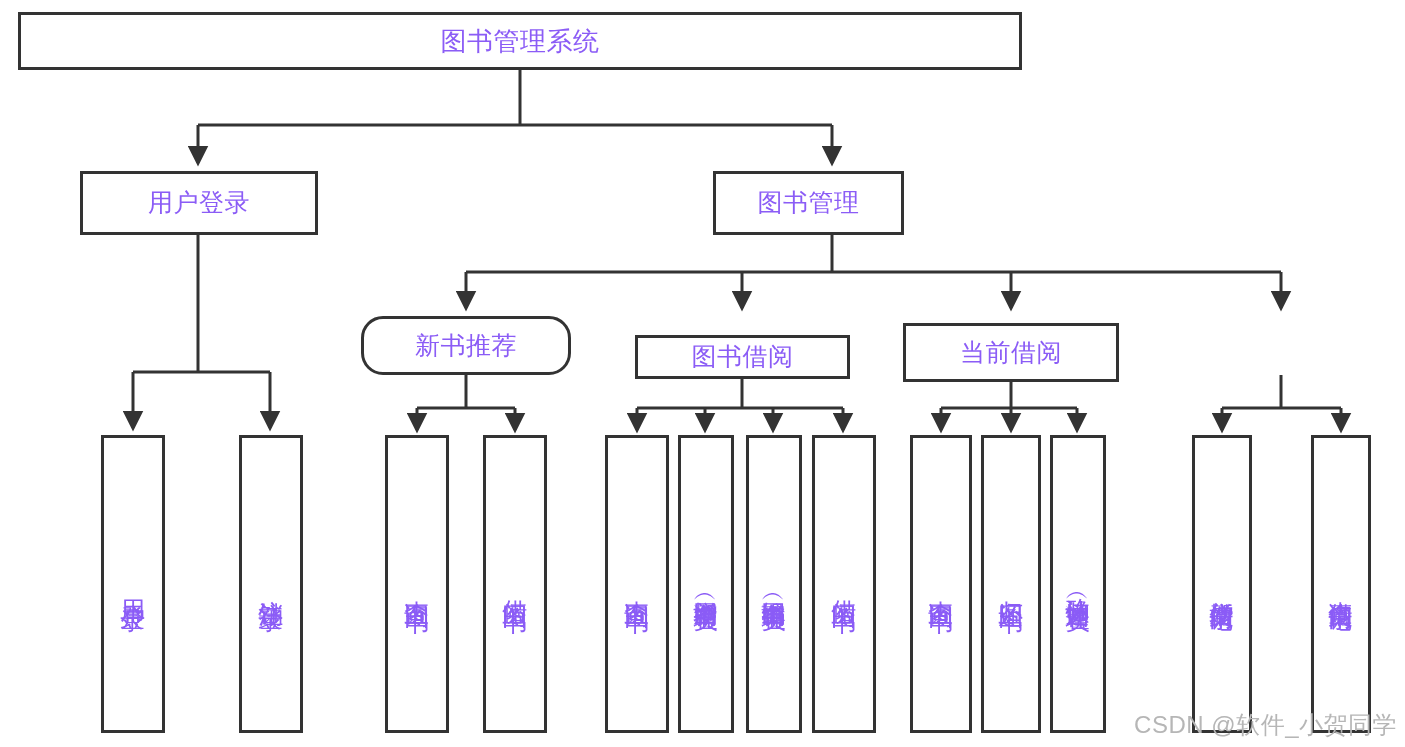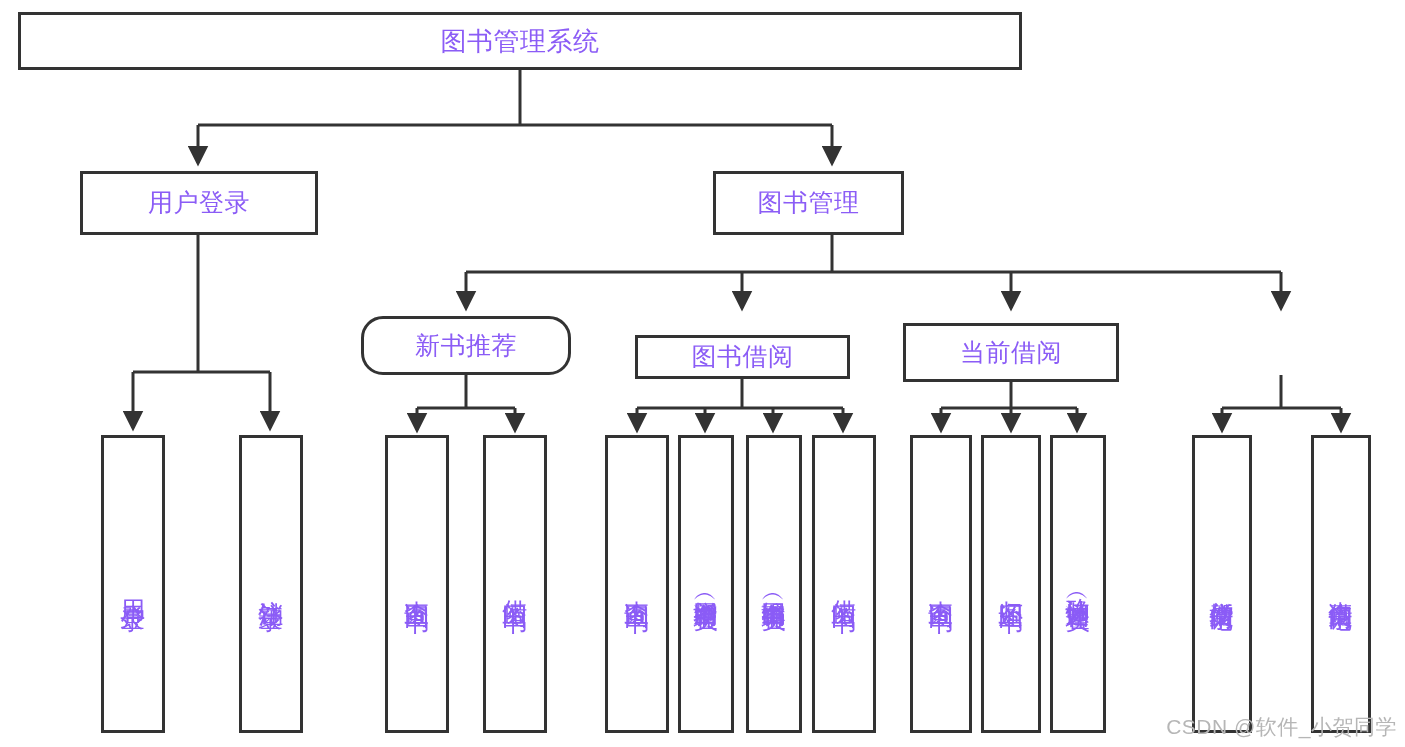--- a/index.html
+++ b/index.html
@@ -70,21 +70,21 @@
     letter-spacing: 1px;
   }
   .node.vert.tall2 .node-label {
     font-size: 24px;
     letter-spacing: 1.5px;
   }
   .watermark {
     position: absolute;
     right: 8px;
     bottom: 6px;
-    font-size: 21px;
+    font-size: 24px;
     color: #b6b6b6;
     letter-spacing: 0.5px;
     z-index: 5;
     white-space: nowrap;
   }
 </style>
 </head>
 <body>
 
 <div id="canvas">

